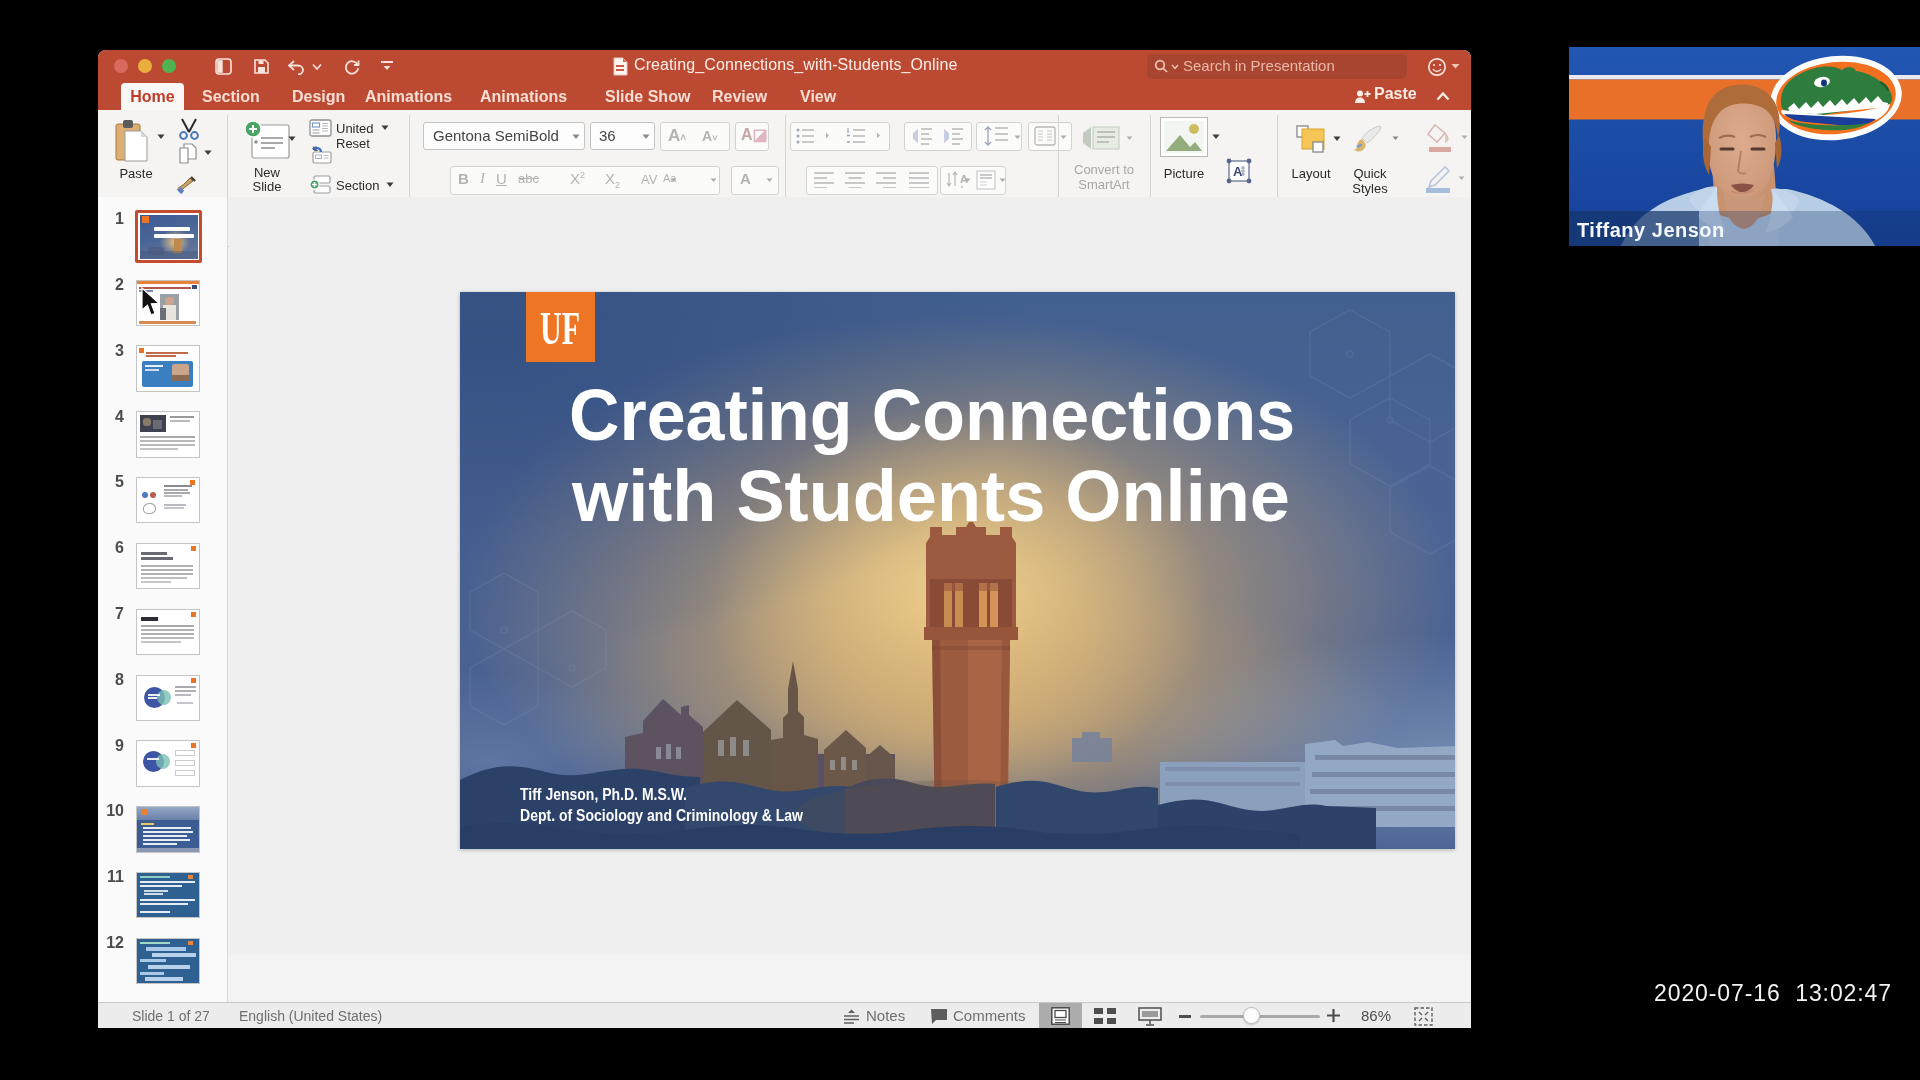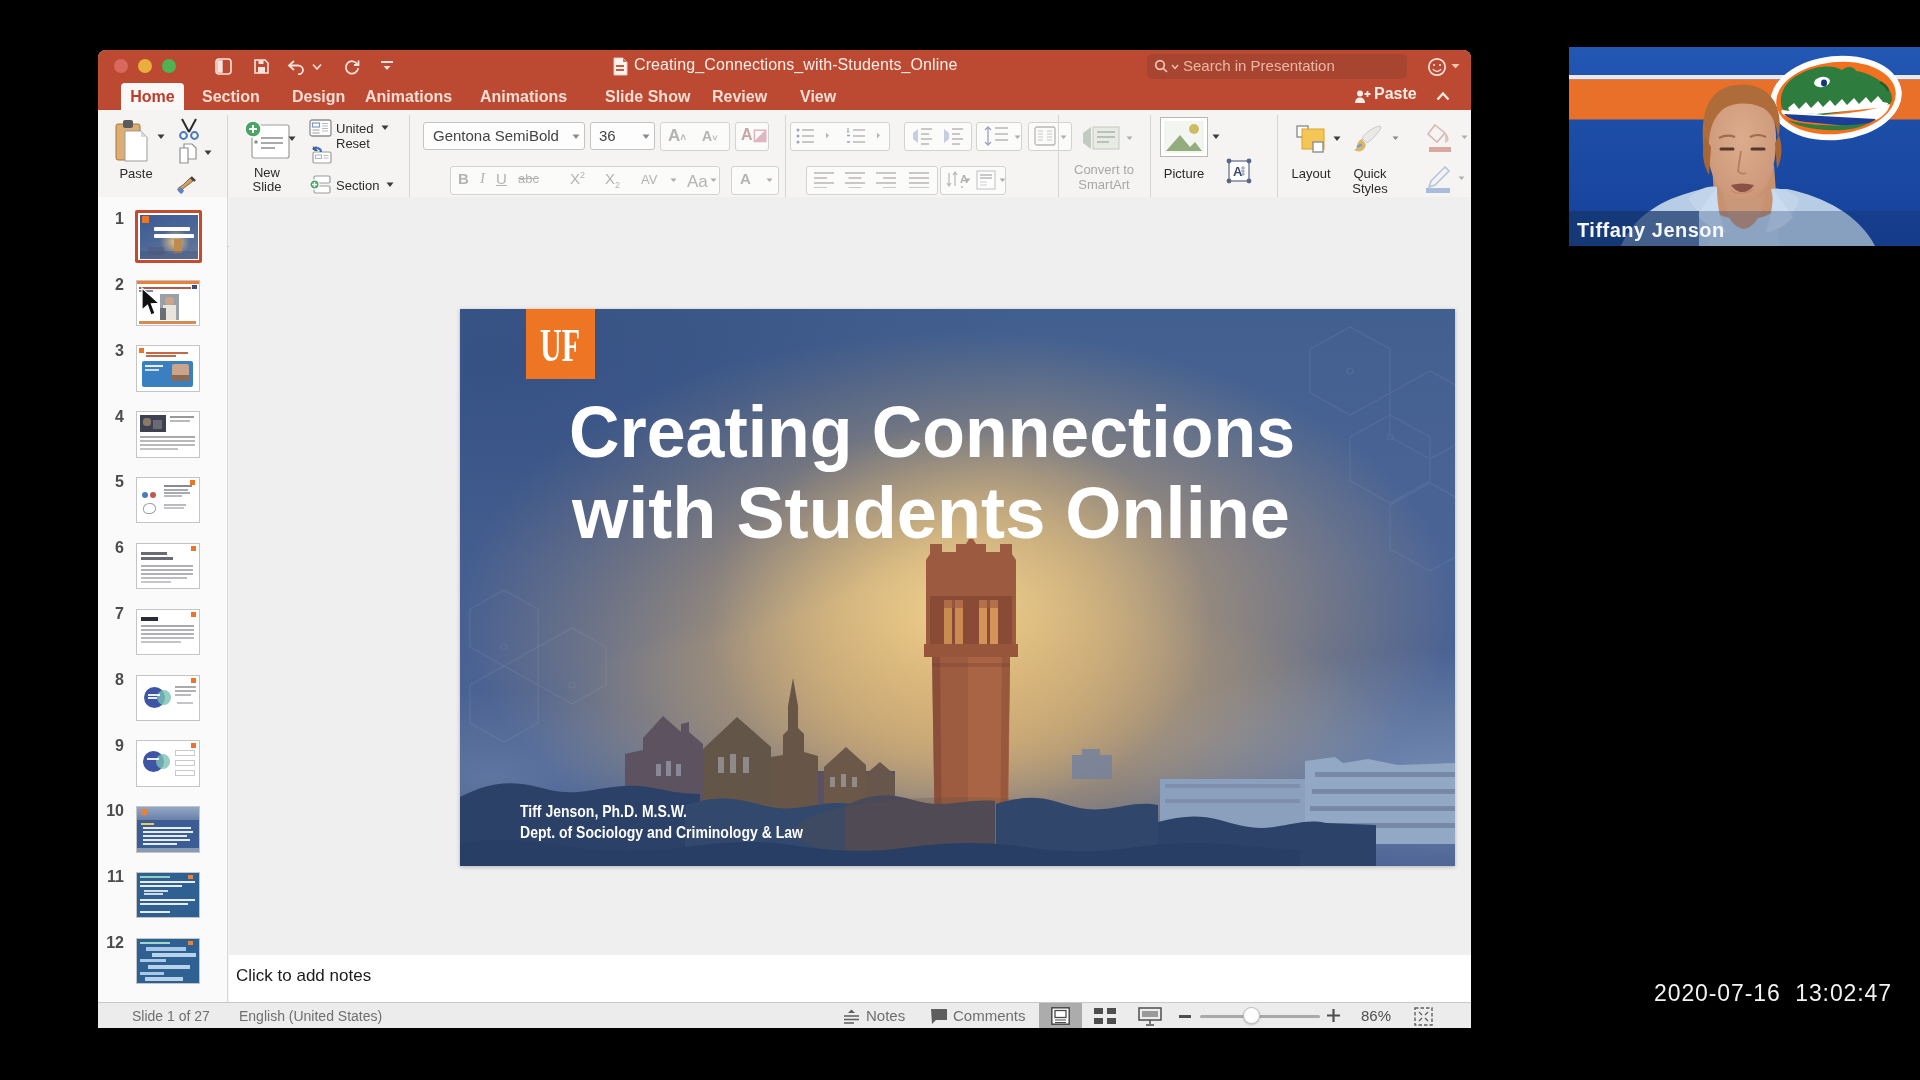--- a/index.html
+++ b/index.html
@@ -7,21 +7,21 @@
 #titlebar{position:absolute;left:0;top:0;width:100%;height:33px;background:#bc4a33}
 .tl{position:absolute;top:9px;width:14px;height:14px;border-radius:50%}
 #tabrow{position:absolute;left:0;top:33px;width:100%;height:27px;background:#bc4a33}
 .tab{position:absolute;top:0;height:27px;line-height:27px;color:#f7ddd3;font-size:16px;font-weight:700;text-align:center}
 #hometab{position:absolute;left:23px;top:0;width:63px;height:27px;background:#faf8f7;border-radius:4px 4px 0 0;color:#bf3a27;font-size:16px;font-weight:700;text-align:center;line-height:27px}
 #ribbon{position:absolute;left:0;top:60px;width:100%;height:137px;background:#f5f4f3;border-bottom:1px solid #c8c6c5}
 #sidebar{position:absolute;left:0;top:147px;width:130px;height:805px;background:#fafafa;border-right:1px solid #d8d8d8}
 #editor{position:absolute;left:131px;top:147px;width:1242px;height:758px;background:#f0efef}
 #notes{position:absolute;left:131px;top:905px;width:1242px;height:47px;background:#fff;font-size:17px;color:#1a1a1a}
 #statusbar{position:absolute;left:0;top:952px;width:100%;height:26px;background:#edecec;border-top:1px solid #c9c8c8;font-size:14px;color:#6f6f6f}
-#slide{position:absolute;left:362px;top:259px;width:995px;height:557px;background:#fef9c3;box-shadow:0 1px 4px rgba(0,0,0,.25)}
+#slide{position:absolute;left:362px;top:242px;width:995px;height:557px;background:#fef9c3;box-shadow:0 1px 4px rgba(0,0,0,.25)}
 #cam{position:absolute;left:1569px;top:47px;width:351px;height:199px;background:#1d52ae;overflow:hidden}
 #stamp{position:absolute;left:1654px;top:980px;width:280px;color:#f2f2f2;font-size:23px;letter-spacing:.9px;white-space:pre}
 .thumb{position:absolute;left:38px;width:64px;background:#fff;border:1px solid #c4c4c4}
 .tnum{position:absolute;width:26px;text-align:right;font-size:16px;font-weight:700;color:#4c4c4c}
 .lbl{font-size:13px;color:#2b2b2b}
 .glbl{font-size:13px;color:#a9a7a6}
 .gtx{font-size:15px;color:#b5b3b2}
 .vdiv{position:absolute;top:5px;width:1px;height:82px;background:#d7d5d4}
 .gbox{position:absolute;background:#fbfbfa;border:1px solid #d4d2d1;border-radius:3px}
 </style></head><body>
@@ -233,21 +233,21 @@
     <span class="abs gtx" style="left:360px;top:60px;font-weight:700">B</span>
     <span class="abs gtx" style="left:382px;top:60px;font-style:italic;font-family:'Liberation Serif',serif">I</span>
     <span class="abs gtx" style="left:398px;top:60px;text-decoration:underline">U</span>
     <span class="abs gtx" style="left:420px;top:61px;font-size:13px;text-decoration:line-through">abc</span>
     <span class="abs gtx" style="left:472px;top:60px">X<sup style="font-size:9px">2</sup></span>
     <span class="abs gtx" style="left:507px;top:60px">X<sub style="font-size:9px">2</sub></span>
     <span class="abs gtx" style="left:543px;top:62px;font-size:13px;letter-spacing:0">AV</span>
     <svg class="abs" style="left:572px;top:68px" width="7" height="5" viewBox="0 0 7 5">
         <path d="M0.5 0.5 3.5 4 6.5 0.5z" fill="#b0aead"></path>
       </svg>
-    <span class="abs gtx" style="left:589px;top:62px;font-size:17px">Aa</span>
+    <span class="abs gtx" style="left:565px;top:62px;font-size:11px">Aa</span>
     <svg class="abs" style="left:612px;top:68px" width="7" height="5" viewBox="0 0 7 5">
         <path d="M0.5 0.5 3.5 4 6.5 0.5z" fill="#b0aead"></path>
       </svg>
     <div class="gbox" style="left:633px;top:56px;width:48px;height:29px"></div>
     <span class="abs gtx" style="left:642px;top:60px;font-weight:700">A</span>
     <svg class="abs" style="left:668px;top:68px" width="7" height="5" viewBox="0 0 7 5">
         <path d="M0.5 0.5 3.5 4 6.5 0.5z" fill="#b0aead"></path>
       </svg>
     <div class="gbox" style="left:708px;top:56px;width:132px;height:29px"></div>
     <svg class="abs" style="left:716px;top:62px" width="22" height="16" viewBox="0 0 22 16">
@@ -601,23 +601,20 @@
       <path d="M0 557v-22c34-7 68-3 105 2 37 6 76 7 113 2 37-5 76-9 113-3 37 6 76 8 113 3 37-5 76-7 113-2 37 6 76 7 113 2 37-5 76-7 113-2l57 5v15z" fill="#283e64"></path>
     </g>
     <rect x="66" y="0" width="69" height="70" fill="#ee7524"></rect>
     <text x="100" y="52" font-family="Liberation Serif,serif" font-size="46" font-weight="bold" fill="#fff" text-anchor="middle" textLength="40" lengthAdjust="spacingAndGlyphs">UF</text>
     <text x="109" y="148" font-size="72" font-weight="bold" fill="#fff" textLength="726" lengthAdjust="spacingAndGlyphs">Creating Connections</text>
     <text x="112" y="229" font-size="72" font-weight="bold" fill="#fff" textLength="718" lengthAdjust="spacingAndGlyphs">with Students Online</text>
     <text x="60" y="508" font-size="17" font-weight="bold" fill="#fdfdfd" textLength="167" lengthAdjust="spacingAndGlyphs">Tiff Jenson, Ph.D. M.S.W.</text>
     <text x="60" y="529" font-size="17" font-weight="bold" fill="#fdfdfd" textLength="283" lengthAdjust="spacingAndGlyphs">Dept. of Sociology and Criminology &amp; Law</text>
   </svg>
   </div>
-  <div id="notes">
-      <span style="position:absolute;left:7px;top:11px">Click to add notes</span>
-    </div>
   <div id="statusbar">
     <span style="position:absolute;left:34px;top:5px">Slide 1 of 27</span>
     <span style="position:absolute;left:141px;top:5px">English (United States)</span>
     <svg class="abs" style="left:745px;top:6px" width="17" height="15" viewBox="0 0 17 15">
         <path d="M5 4 8.5 0.5 12 4z" fill="#5e5e5e"></path>
         <path d="M1 7h15M1 10.5h15M1 14h10" stroke="#5e5e5e" stroke-width="1.6"></path>
       </svg>
     <span class="abs" style="left:768px;top:4px;font-size:15px">Notes</span>
     <svg class="abs" style="left:832px;top:5px" width="18" height="16" viewBox="0 0 18 16">
         <path d="M1 1h16v11H6l-4 4z" fill="#5e5e5e"></path>

